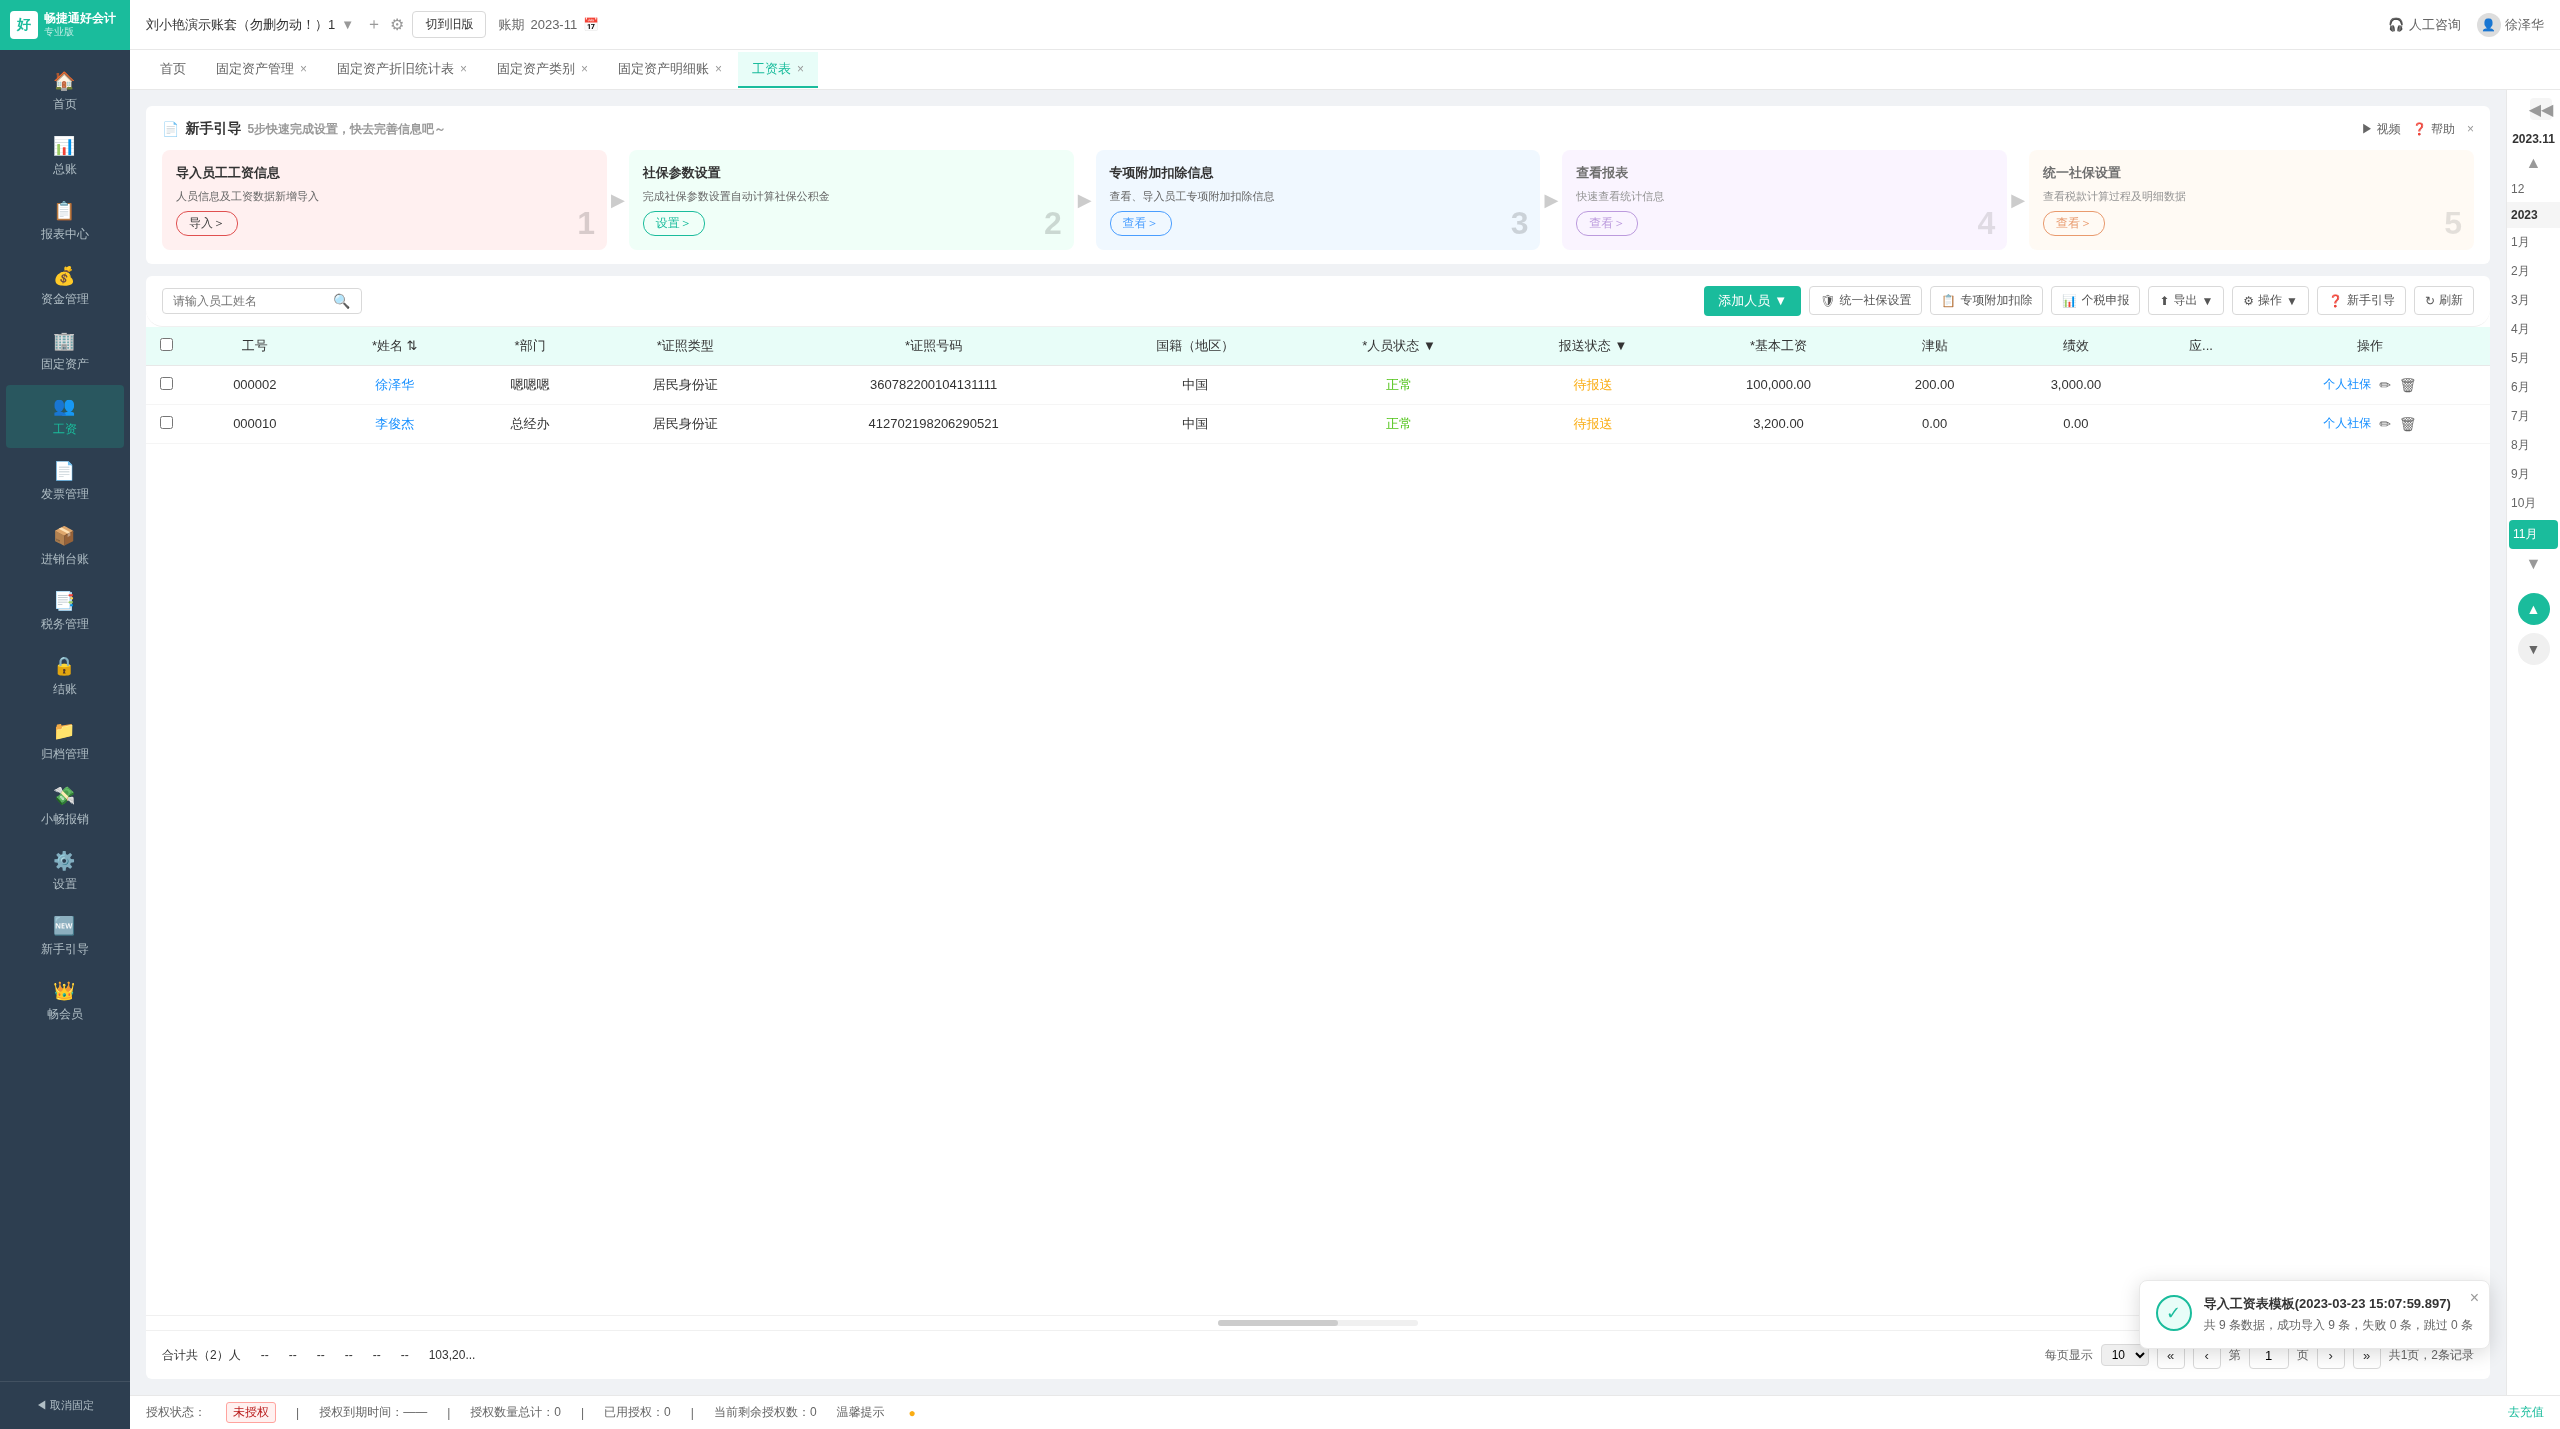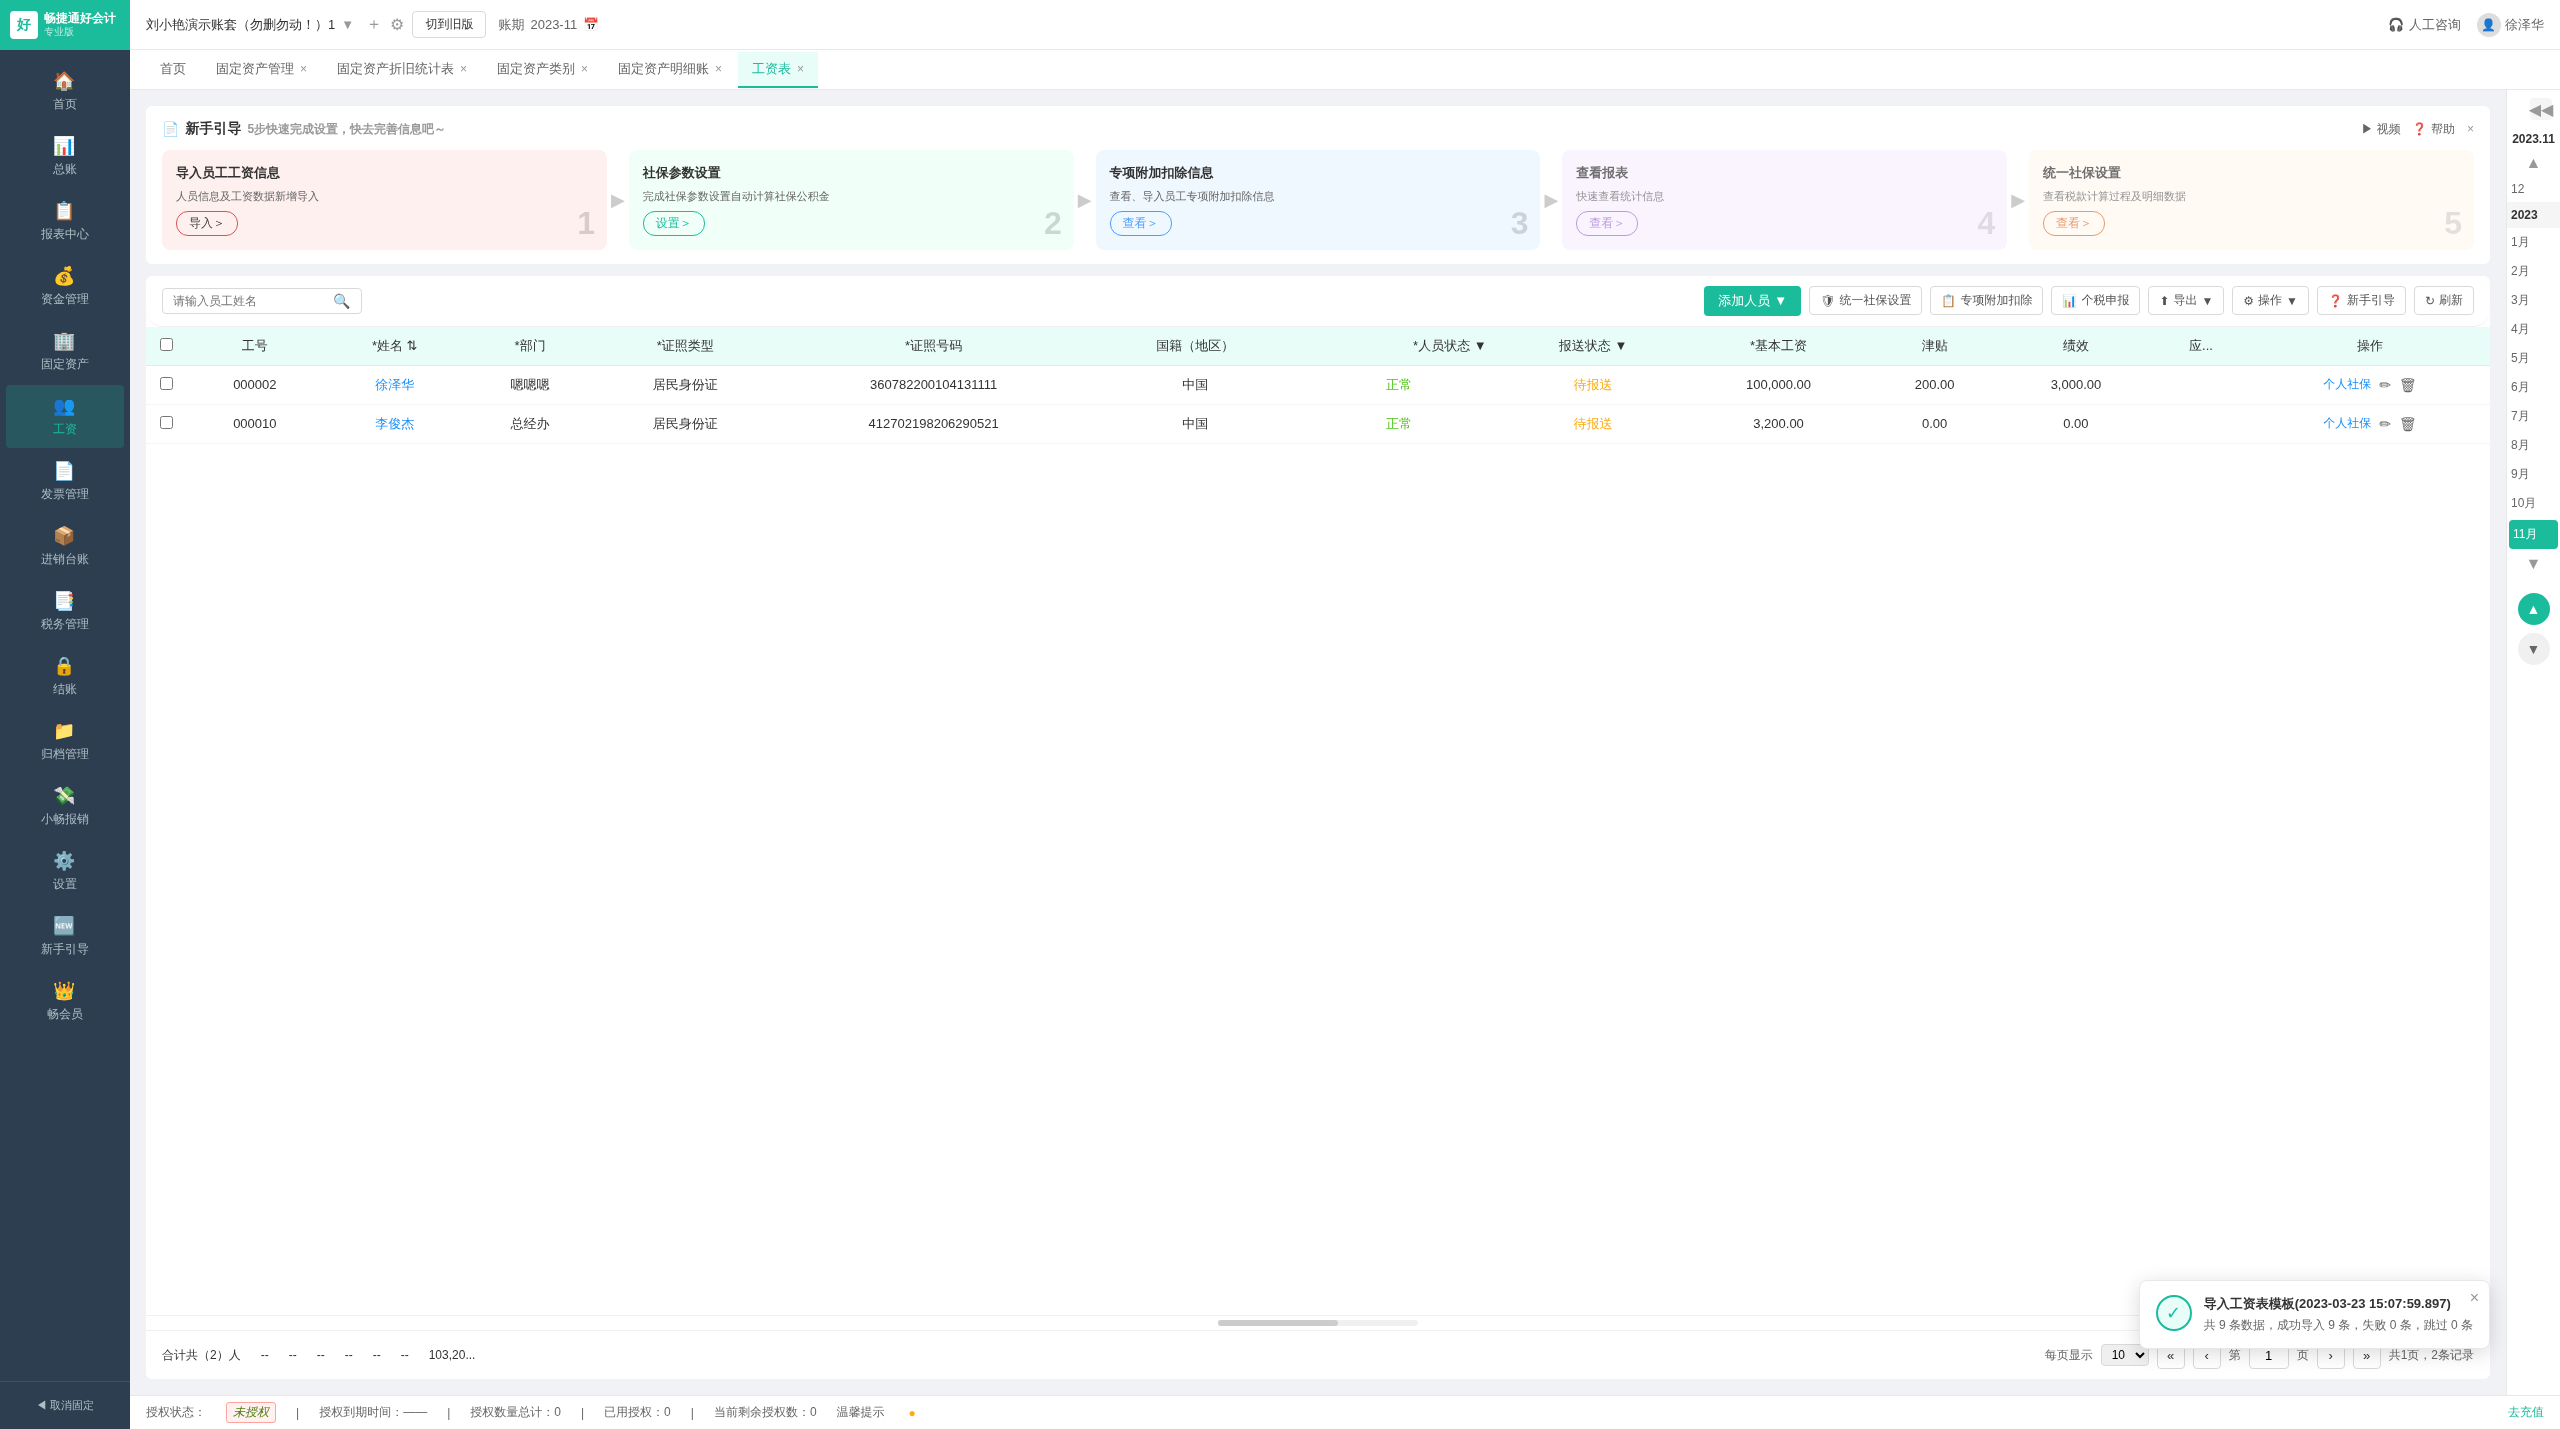--- a/index.html
+++ b/index.html
@@ -492,21 +492,21 @@
       background: white;
       border-top: 1px solid #e8e8e8;
       padding: 6px 16px;
       display: flex;
       align-items: center;
       gap: 20px;
       font-size: 12px;
       color: #666;
       flex-shrink: 0;
     }
-    .auth-status { color: #4d7c0f; background: #fff1f0; border: 1px solid #ffa39e; border-radius: 3px; padding: 1px 6px; font-style: italic; }
+    .auth-status { color: #b91c1c; background: #fff1f0; border: 1px solid #ffa39e; border-radius: 3px; padding: 1px 6px; }
     .status-link { color: #1abc9c; cursor: pointer; margin-left: auto; }
     .warn-dot { color: #faad14; margin-left: 4px; }
   </style>
 </head>
 <body>
 
 <div class="sidebar">
   <div class="sidebar-logo">
     <div class="sidebar-logo-icon">好</div>
     <div>
@@ -753,21 +753,21 @@
                 </th>
                 <th>工号</th>
                 <th style="cursor:pointer;">
                   <span>*姓名</span>
                   <span> ⇅</span>
                 </th>
                 <th>*部门</th>
                 <th>*证照类型</th>
                 <th>*证照号码</th>
                 <th>国籍（地区）</th>
-                <th style="cursor:pointer;text-align:right;">
+                <th style="cursor:pointer;">
                   <span>*人员状态</span>
                   <span>▼</span>
                 </th>
                 <th style="cursor:pointer;">
                   <span>报送状态</span>
                   <span>▼</span>
                 </th>
                 <th>*基本工资</th>
                 <th>津贴</th>
                 <th>绩效</th>

